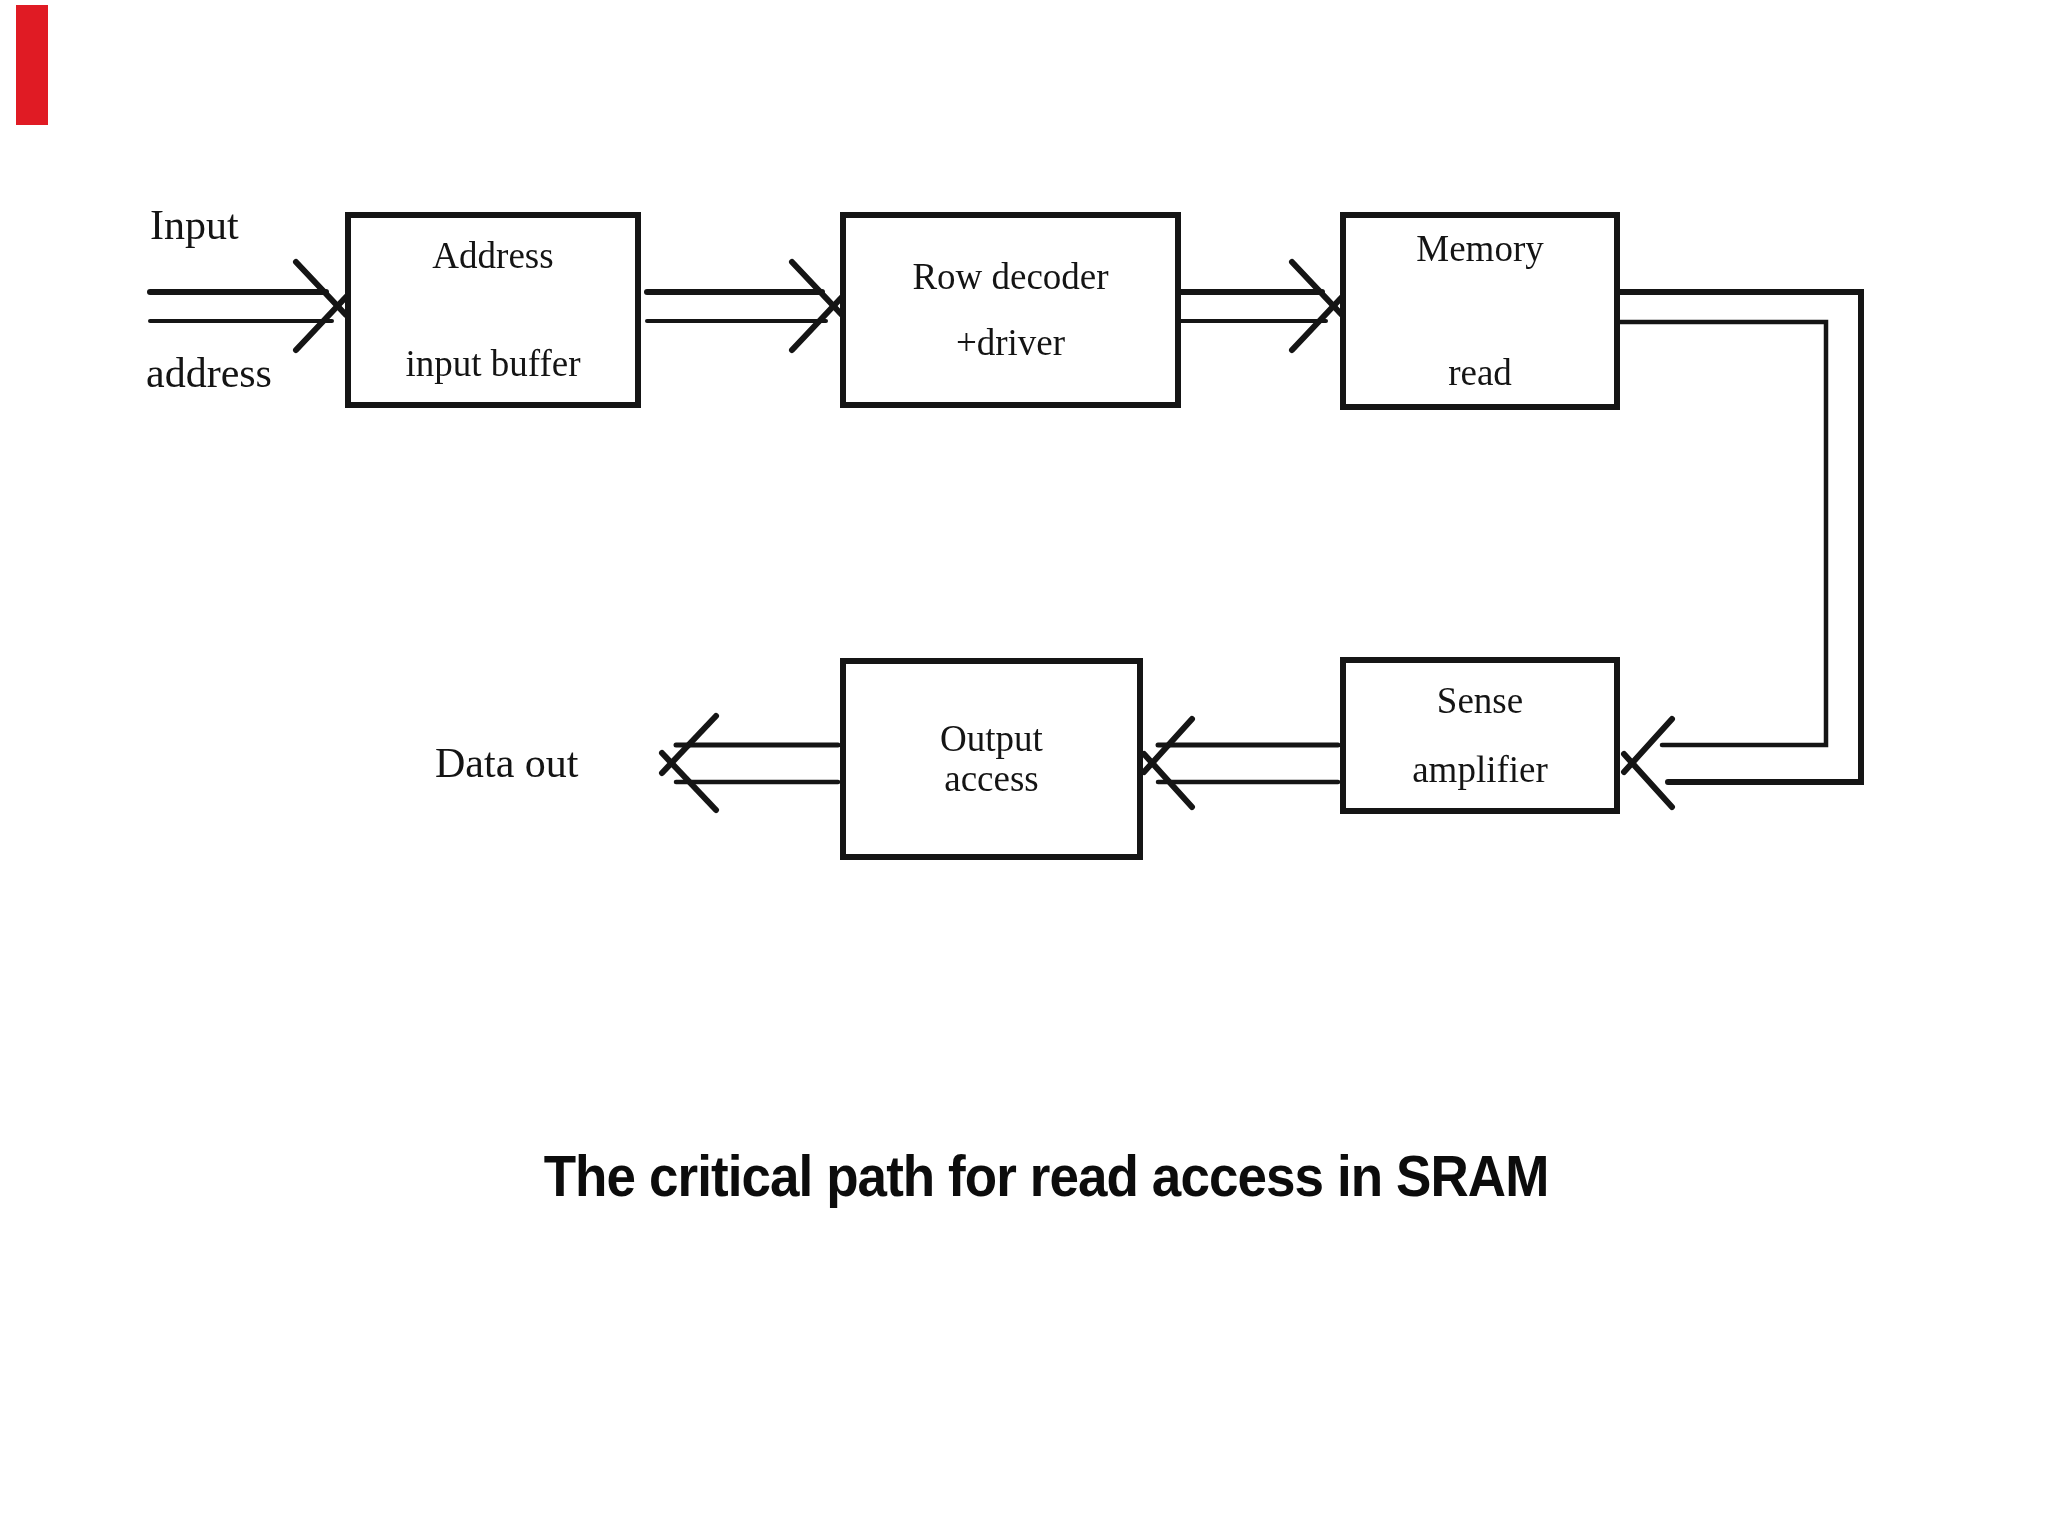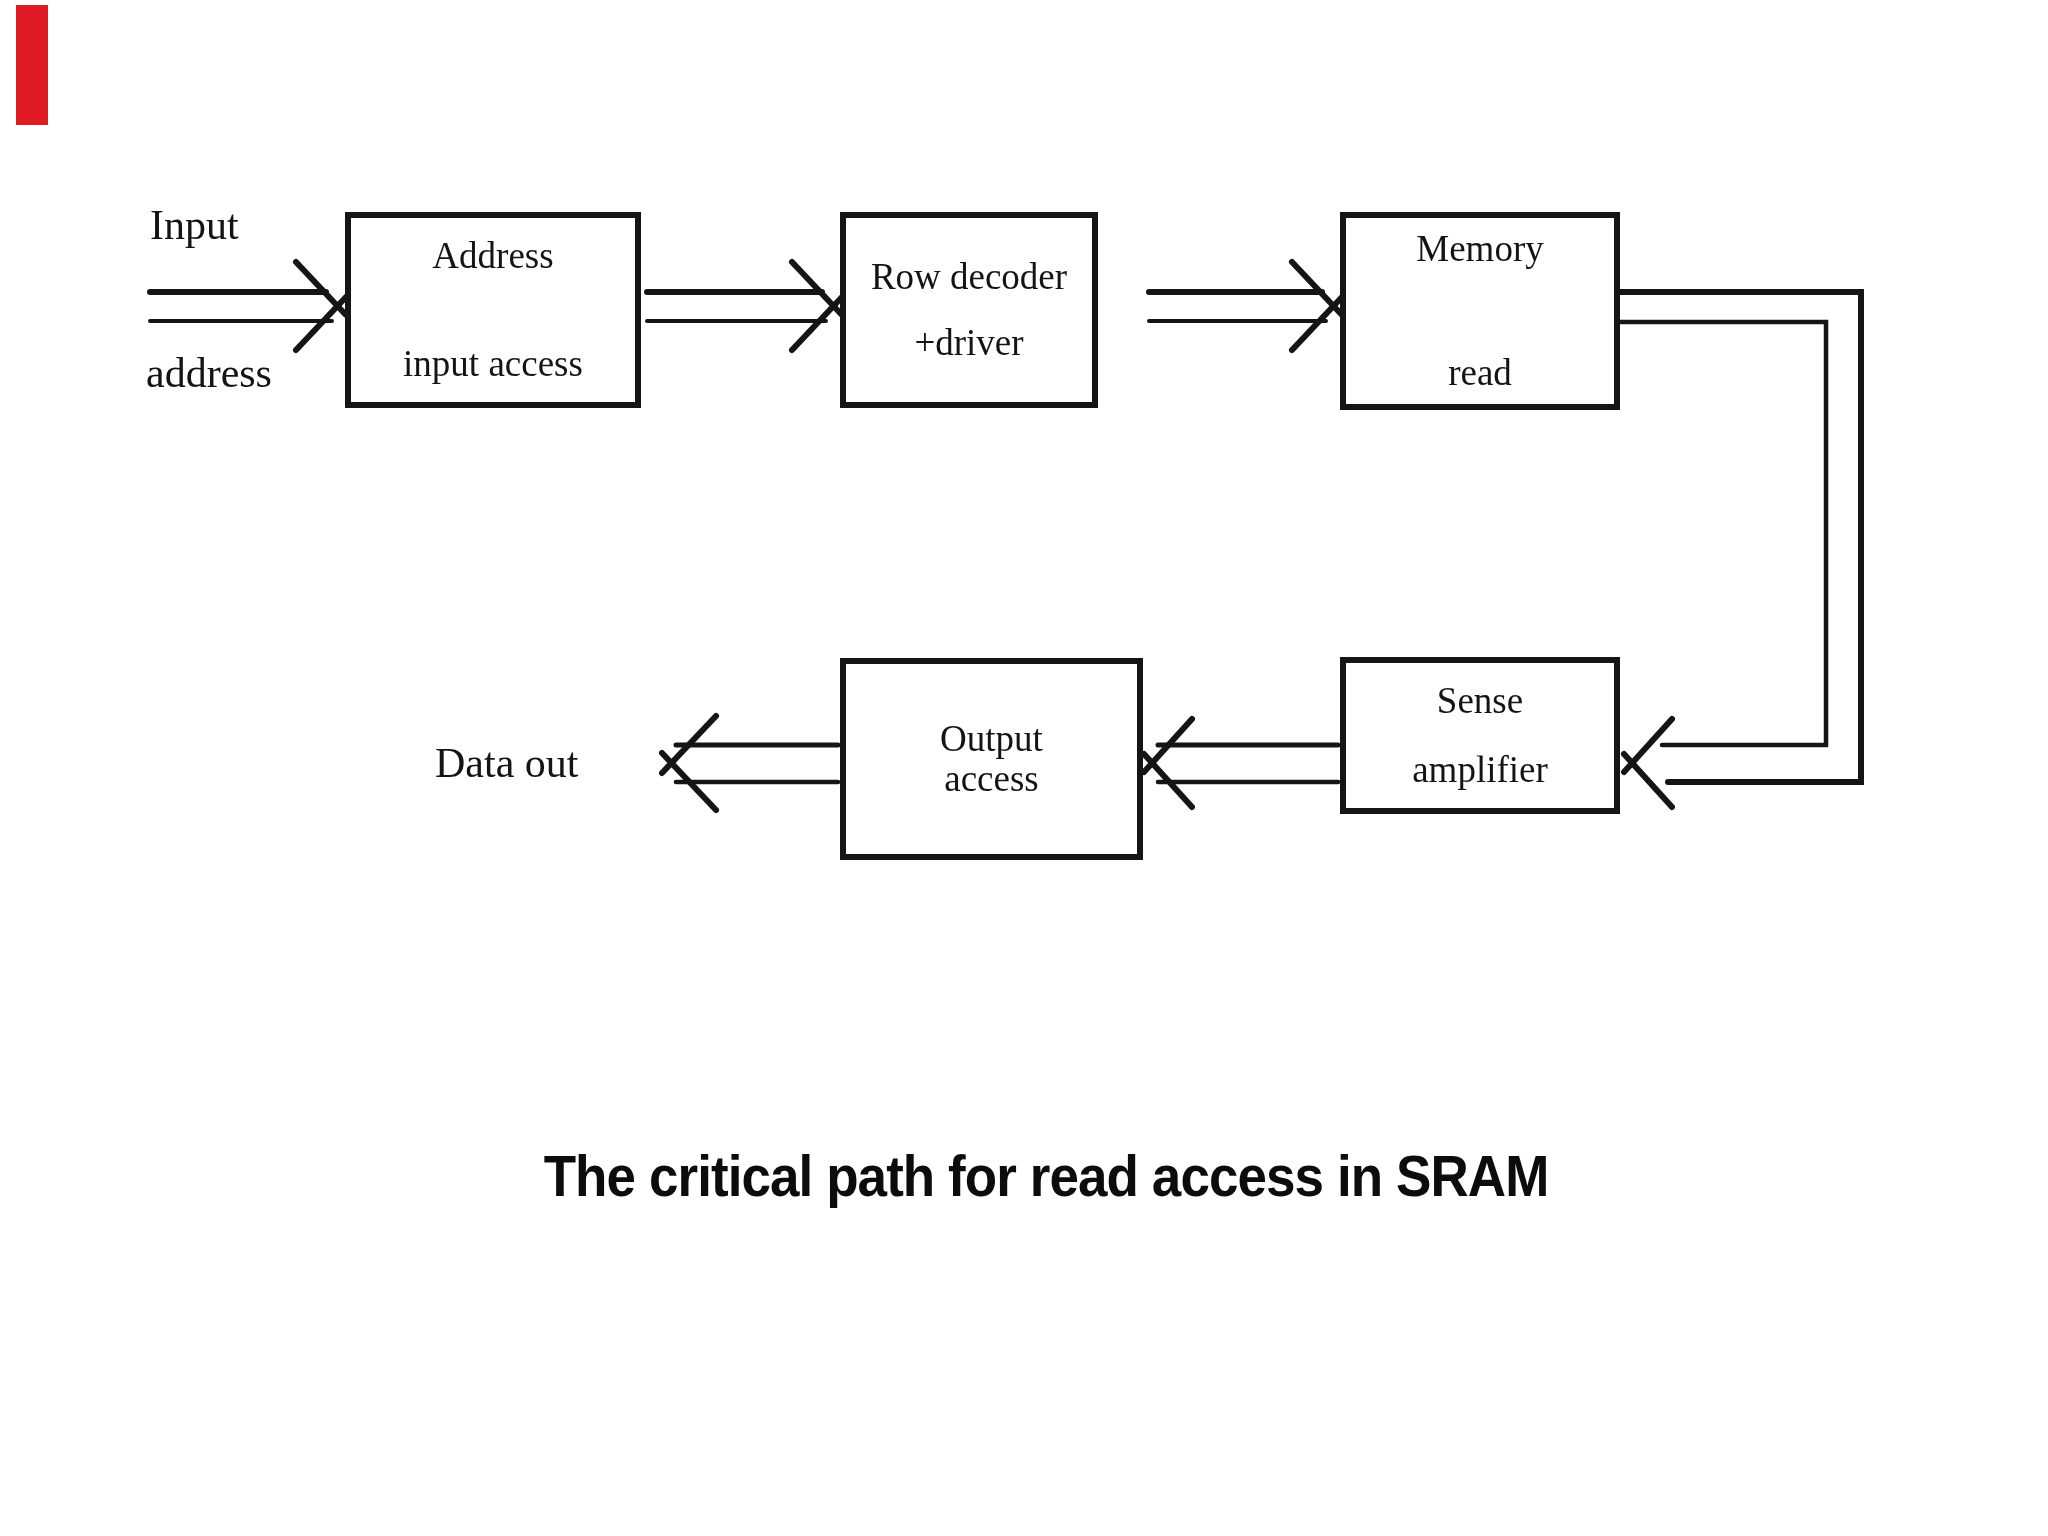--- a/index.html
+++ b/index.html
@@ -16,21 +16,21 @@
   }
   .wires{position:absolute;left:0;top:0;width:2048px;height:1536px;}
   .block{
     position:absolute;box-sizing:border-box;
     background:#fff;border:6px solid #151515;
     display:flex;flex-direction:column;align-items:center;justify-content:center;
     font-size:37px;line-height:40px;color:#141414;text-align:center;
     white-space:nowrap;
   }
   #blk-address{left:345px;top:212px;width:296px;height:196px;row-gap:68px;}
-  #blk-rowdec {left:840px;top:212px;width:258px;height:196px;row-gap:26px;}
+  #blk-rowdec {left:840px;top:212px;width:341px;height:196px;row-gap:26px;}
   #blk-memory {left:1340px;top:212px;width:280px;height:198px;row-gap:84px;}
   #blk-output {left:840px;top:658px;width:303px;height:202px;}
   #blk-sense  {left:1340px;top:657px;width:280px;height:157px;row-gap:29px;}
   .flabel{
     position:absolute;color:#141414;font-size:42px;line-height:46px;white-space:nowrap;
   }
   #lbl-input  {left:150px;top:202px;}
   #lbl-address{left:146px;top:350px;}
   #lbl-dataout{left:415px;top:740px;margin-left:20px;}
   .title{
@@ -88,21 +88,21 @@
     <g>
       <line x1="676" y1="745" x2="838" y2="745" stroke-width="5"></line>
       <line x1="676" y1="782" x2="838" y2="782" stroke-width="4.5"></line>
       <line x1="716" y1="716" x2="662" y2="773" stroke-width="6"></line>
       <line x1="716" y1="810" x2="662" y2="753" stroke-width="6"></line>
     </g>
   </svg>
 
   <div class="block" id="blk-address">
     <span>Address</span>
-    <span>input access</span>
+    <span>input buffer</span>
   </div>
 
   <div class="block" id="blk-rowdec">
     <span>Row decoder</span>
     <span>+driver</span>
   </div>
 
   <div class="block" id="blk-memory">
     <span>Memory</span>
     <span>read</span>

